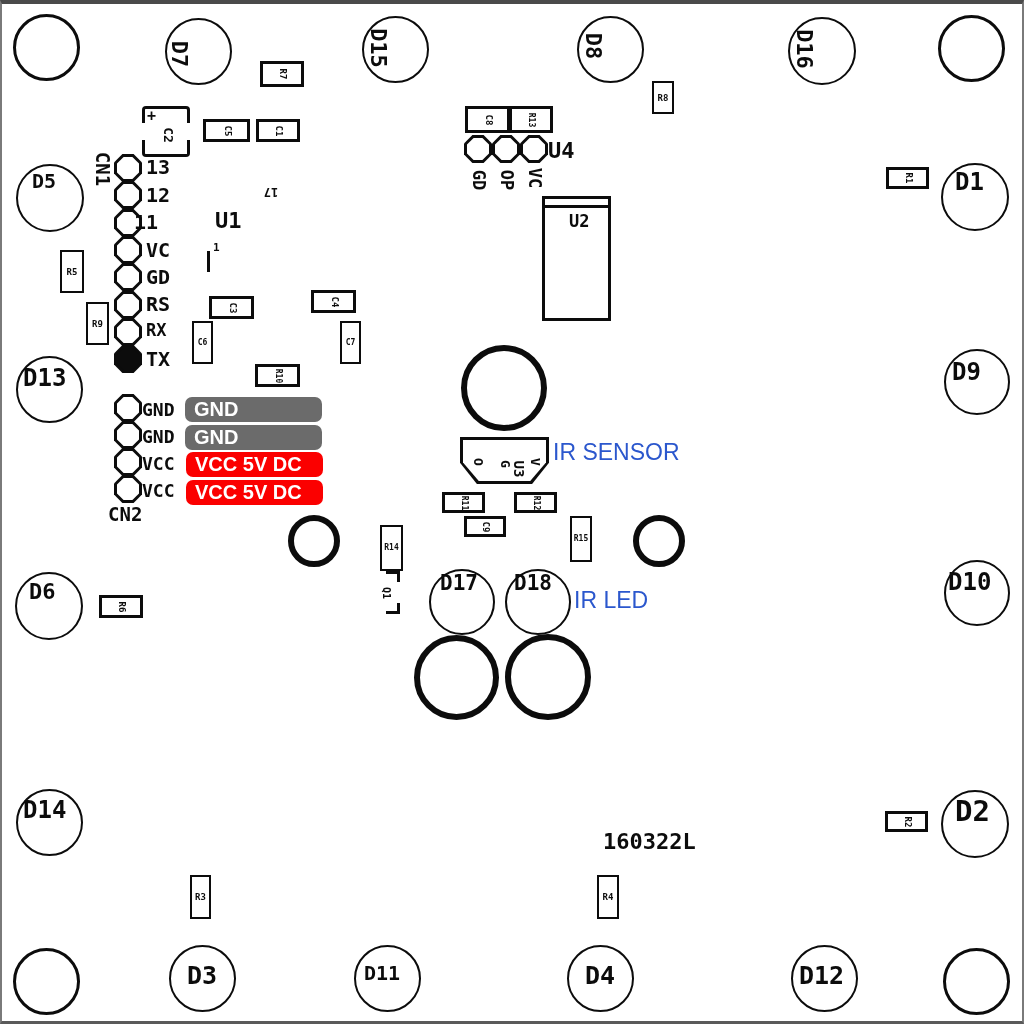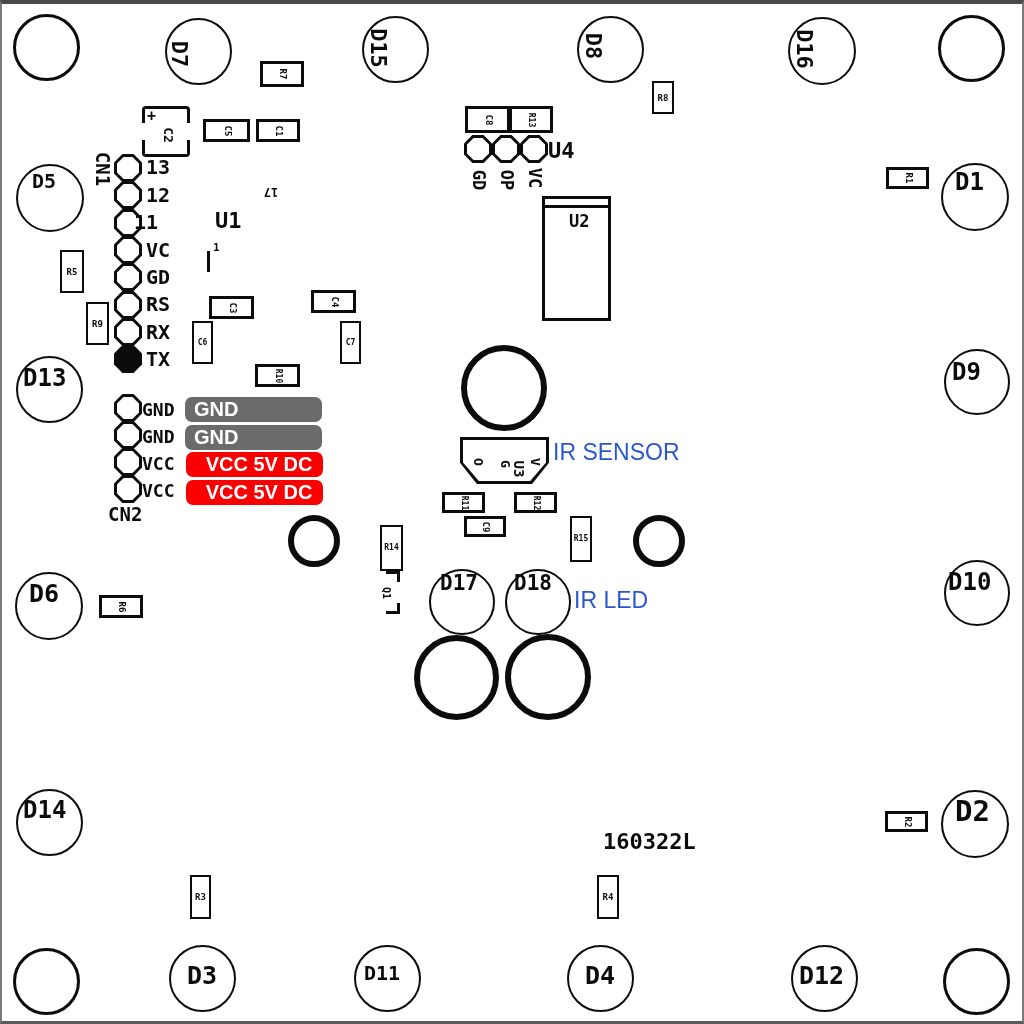--- a/index.html
+++ b/index.html
@@ -30,21 +30,21 @@
       color:var(--silk);white-space:nowrap;line-height:1;}
   .s9{font-size:9px;}
   .s8{font-size:8px;}
   .pad{position:absolute;width:28px;height:28px;background:var(--silk);clip-path:var(--oct);}
   .pad::after{content:"";position:absolute;inset:3px;background:#fff;clip-path:var(--oct);}
   .pad.fill::after{background:var(--silk);}
   .pbox{position:absolute;width:137px;height:25px;border-radius:7px;color:#fff;
         font-family:"Liberation Sans",sans-serif;font-weight:bold;font-size:20px;line-height:25px;
         padding-left:9px;box-sizing:border-box;}
   .gnd{background:var(--gnd);}
-  .vcc{background:var(--vcc);text-align:center;}
+  .vcc{background:var(--vcc);}
   .blue{position:absolute;color:var(--blue);font-family:"Liberation Sans",sans-serif;
         font-size:23px;line-height:1;white-space:nowrap;}
   .u3o{position:absolute;left:458px;top:433px;width:89px;height:47px;background:var(--silk);clip-path:var(--u3c);}
   .u3o::after{content:"";position:absolute;inset:3px;background:#fff;clip-path:var(--u3c);}
   .line{position:absolute;background:var(--silk);}
   .c2b{position:absolute;box-sizing:border-box;border:3px solid var(--silk);background:transparent;}
   .q1m{position:absolute;box-sizing:border-box;}
 </style>
 </head>
 <body>
@@ -63,21 +63,21 @@
   <div class="c" style="left:575px;top:12px;width:67px;height:67px"></div>
   <div class="vt" style="left:591px;top:42px;font-size:22px">D8</div>
   <div class="c" style="left:786px;top:13px;width:68px;height:68px"></div>
   <div class="vt" style="left:802px;top:45px;font-size:22px">D16</div>
 
   <div class="c" style="left:14px;top:160px;width:68px;height:68px"></div>
   <div class="t" style="left:30px;top:167px;font-size:20px">D5</div>
   <div class="c" style="left:14px;top:352px;width:67px;height:67px"></div>
   <div class="t" style="left:21px;top:362px;font-size:24px">D13</div>
   <div class="c" style="left:13px;top:568px;width:68px;height:68px"></div>
-  <div class="t" style="left:27px;top:577px;font-size:25px">D6</div>
+  <div class="t" style="left:27px;top:577px;font-size:22px">D6</div>
   <div class="c" style="left:14px;top:785px;width:67px;height:67px"></div>
   <div class="t" style="left:21px;top:794px;font-size:24px">D14</div>
 
   <div class="c" style="left:939px;top:159px;width:68px;height:68px"></div>
   <div class="t" style="left:953px;top:166px;font-size:24px">D1</div>
   <div class="c" style="left:942px;top:345px;width:66px;height:66px"></div>
   <div class="t" style="left:950px;top:356px;font-size:24px">D9</div>
   <div class="c" style="left:942px;top:556px;width:66px;height:66px"></div>
   <div class="t" style="left:946px;top:566px;font-size:24px">D10</div>
   <div class="c" style="left:939px;top:786px;width:68px;height:68px"></div>
@@ -115,21 +115,21 @@
   <div class="pad" style="left:112px;top:259px"></div>
   <div class="pad" style="left:112px;top:287px"></div>
   <div class="pad" style="left:112px;top:314px"></div>
   <div class="pad fill" style="left:112px;top:341px"></div>
   <div class="t" style="left:144px;top:153px;font-size:20px">13</div>
   <div class="t" style="left:144px;top:181px;font-size:20px">12</div>
   <div class="t" style="left:132px;top:208px;font-size:20px">11</div>
   <div class="t" style="left:144px;top:236px;font-size:20px">VC</div>
   <div class="t" style="left:144px;top:263px;font-size:20px">GD</div>
   <div class="t" style="left:144px;top:290px;font-size:20px">RS</div>
-  <div class="t" style="left:144px;top:318px;font-size:20px">RX</div>
+  <div class="t" style="left:144px;top:318px;font-size:17px">RX</div>
   <div class="t" style="left:144px;top:345px;font-size:20px">TX</div>
 
   <div class="t" style="left:213px;top:206px;font-size:22px">U1</div>
   <div class="line" style="left:205px;top:247px;width:3px;height:21px"></div>
   <div class="t" style="left:211px;top:238px;font-size:11px">1</div>
   <div class="vt180" style="left:269px;top:188px;font-size:12px">17</div>
 
   <div class="bx bx2" style="left:58px;top:246px;width:24px;height:43px">
       <span class="cl s9">R5</span>
     </div>

